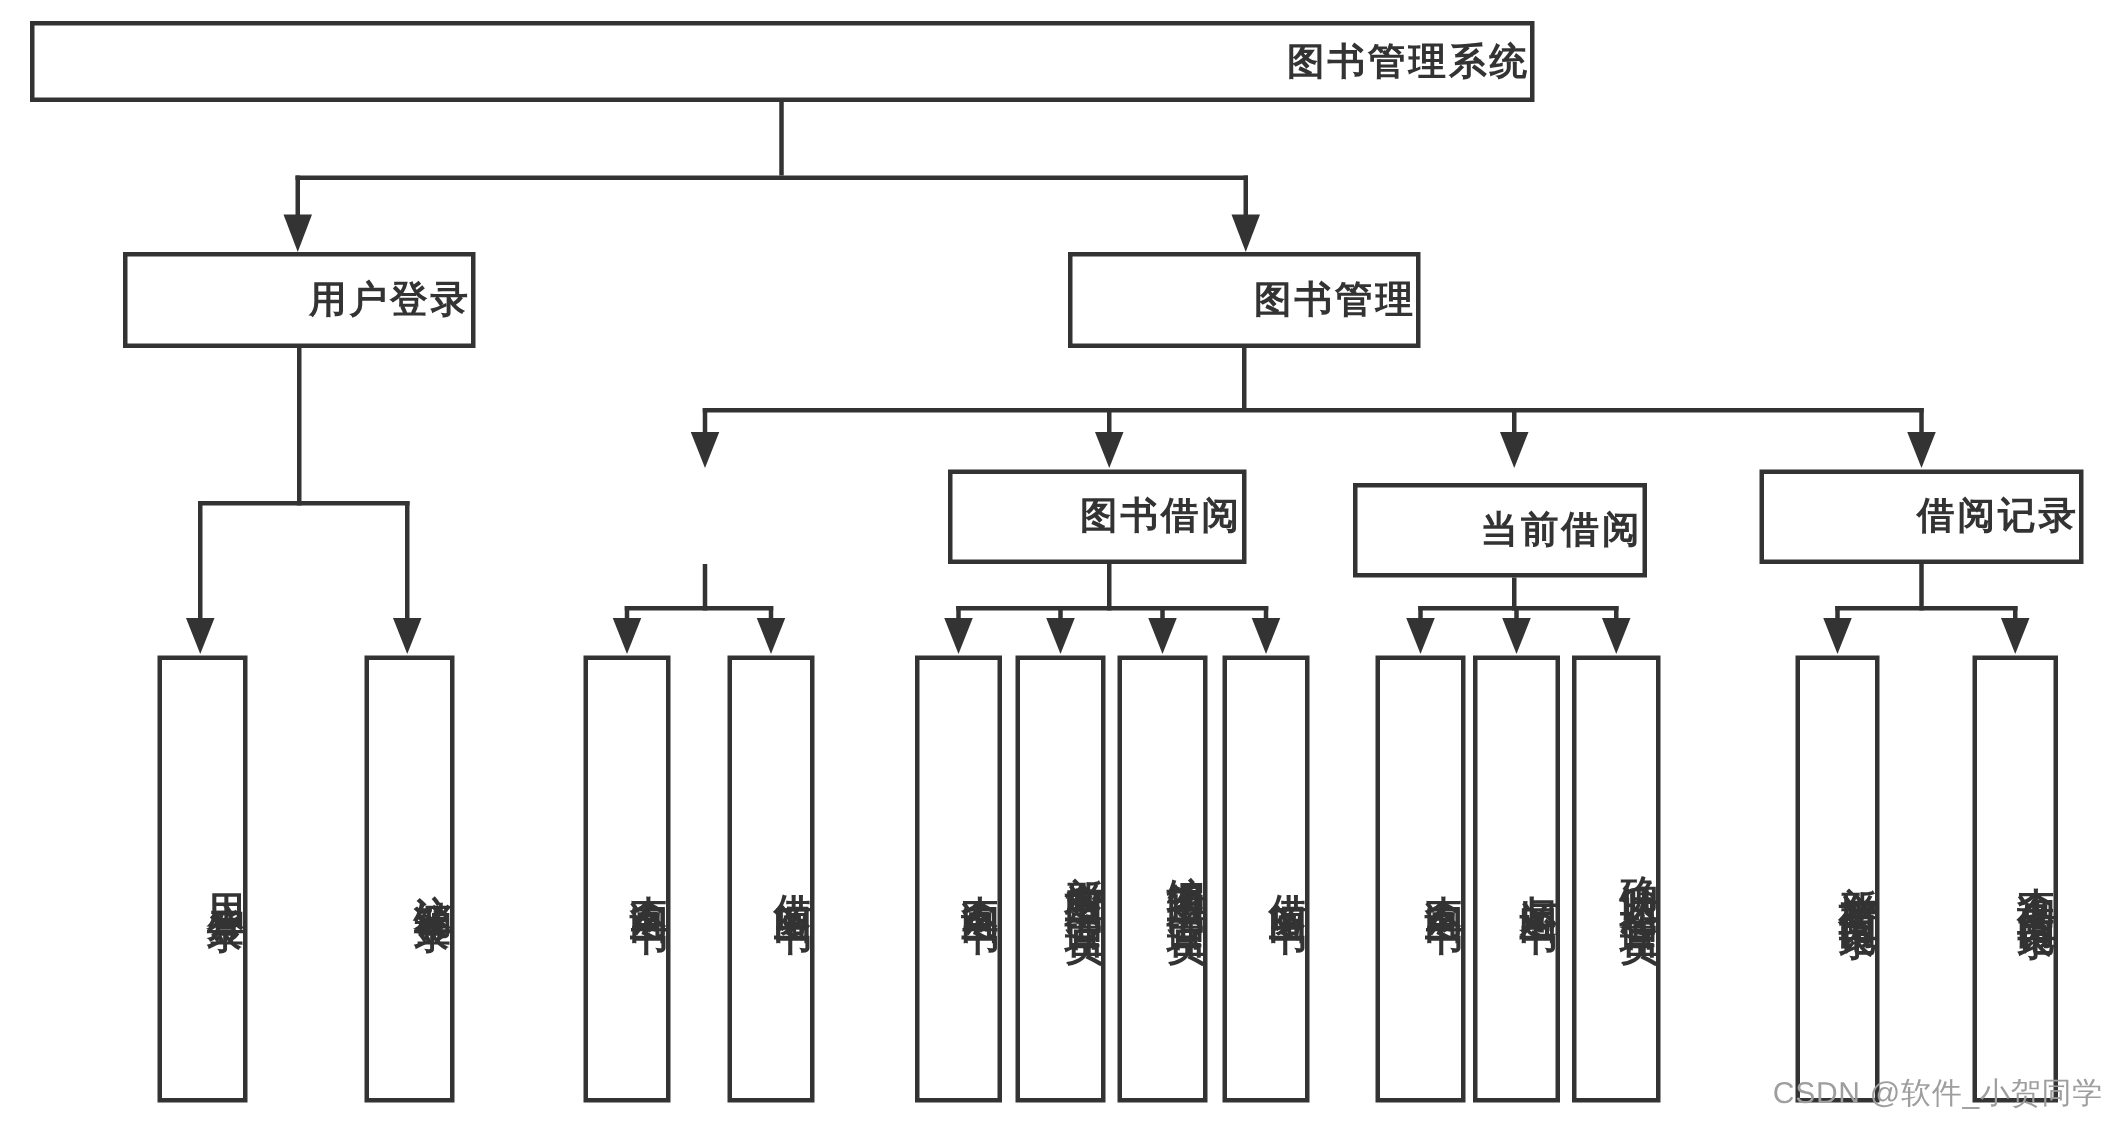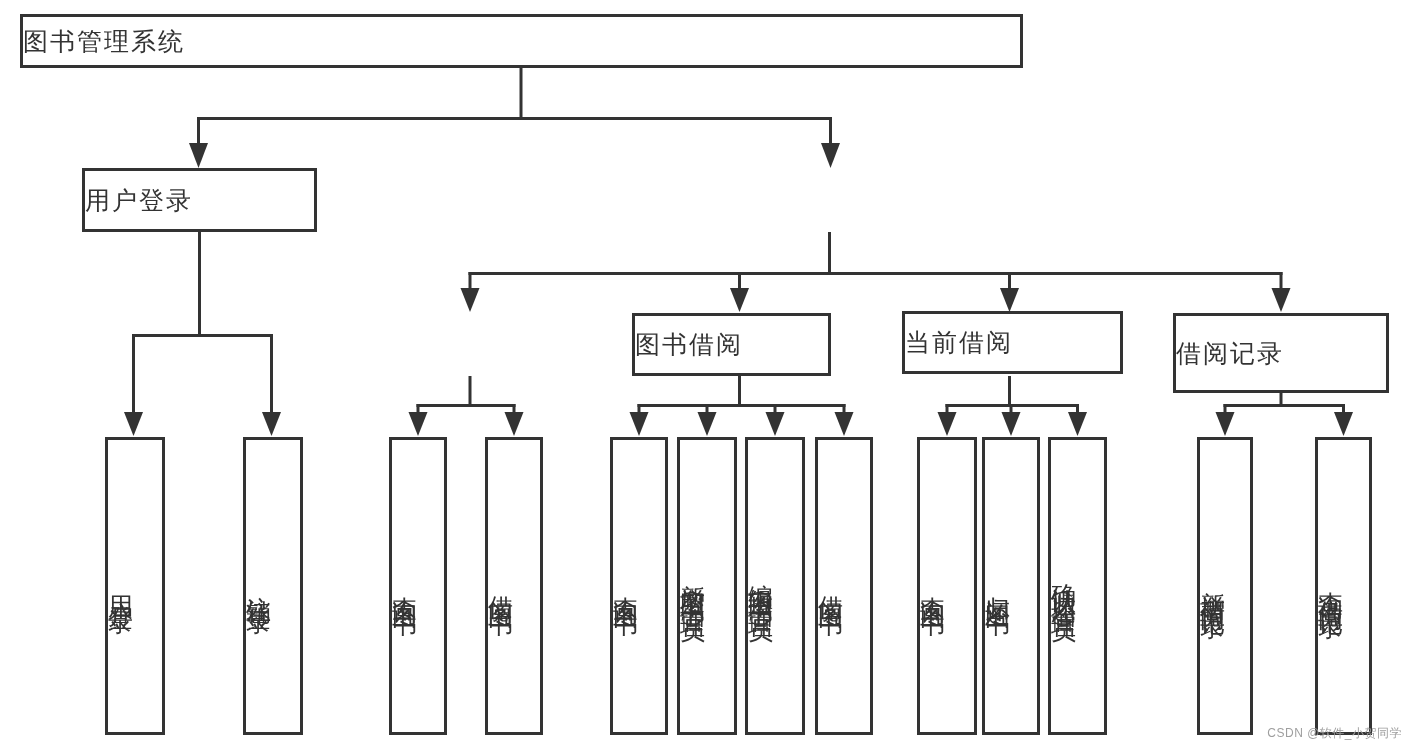--- a/index.html
+++ b/index.html
@@ -5,31 +5,31 @@
   html,body{margin:0;padding:0;background:#ffffff;}
   .stage{
     position:relative;width:1405px;height:747px;background:#ffffff;overflow:hidden;
     font-family:"Liberation Sans","DejaVu Sans",sans-serif;color:#333333;
   }
   .wires{position:absolute;left:0;top:0;width:1405px;height:747px;}
   .wires path{stroke:#333333;stroke-width:3;fill:none;}
   .wires polygon{fill:#333333;stroke:none;}
   .box{
     position:absolute;box-sizing:border-box;border:3px solid #333333;background:#ffffff;
-    display:flex;align-items:center;justify-content:flex-start;z-index:2;
+    display:flex;align-items:center;justify-content:flex-end;z-index:2;font-weight:bold;
   }
   .box span{font-size:25px;line-height:1;color:#333333;white-space:nowrap;}
   .hbox span{letter-spacing:2px;}
   .leaf span{
     writing-mode:vertical-rl;text-orientation:mixed;
     font-size:25px;letter-spacing:5px;line-height:1;
   }
   .watermark{
     position:absolute;right:3px;bottom:5px;z-index:6;
-    font-size:12px;letter-spacing:0.5px;color:#9e9e9e;white-space:nowrap;
+    font-size:20px;letter-spacing:0.5px;color:#9e9e9e;white-space:nowrap;
   }
 </style>
 </head>
 <body>
 
 <div class="stage">
 
   <svg class="wires" width="1405" height="747" viewBox="0 0 1405 747">
 
     <g>
@@ -97,28 +97,31 @@
     </g>
   </svg>
 
   <div class="box hbox" style="left:20px;top:14px;width:1003px;height:54px">
     <span>图书管理系统</span>
   </div>
 
   <div class="box hbox" style="left:82px;top:168px;width:235px;height:64px">
     <span>用户登录</span>
   </div>
+  <div class="box hbox" style="left:712px;top:168px;width:235px;height:64px">
+    <span>图书管理</span>
+  </div>
 
   <div class="box hbox" style="left:632px;top:313px;width:199px;height:63px">
     <span>图书借阅</span>
   </div>
-  <div class="box hbox" style="left:902px;top:311px;width:221px;height:63px">
+  <div class="box hbox" style="left:902px;top:322px;width:196px;height:63px">
     <span>当前借阅</span>
   </div>
-  <div class="box hbox" style="left:1173px;top:313px;width:216px;height:80px">
+  <div class="box hbox" style="left:1173px;top:313px;width:216px;height:63px">
     <span>借阅记录</span>
   </div>
 
   <div class="box leaf" style="left:105px;top:437px;width:60px;height:298px">
     <span>用户登录</span>
   </div>
   <div class="box leaf" style="left:243px;top:437px;width:60px;height:298px">
     <span>注销登录</span>
   </div>
 

